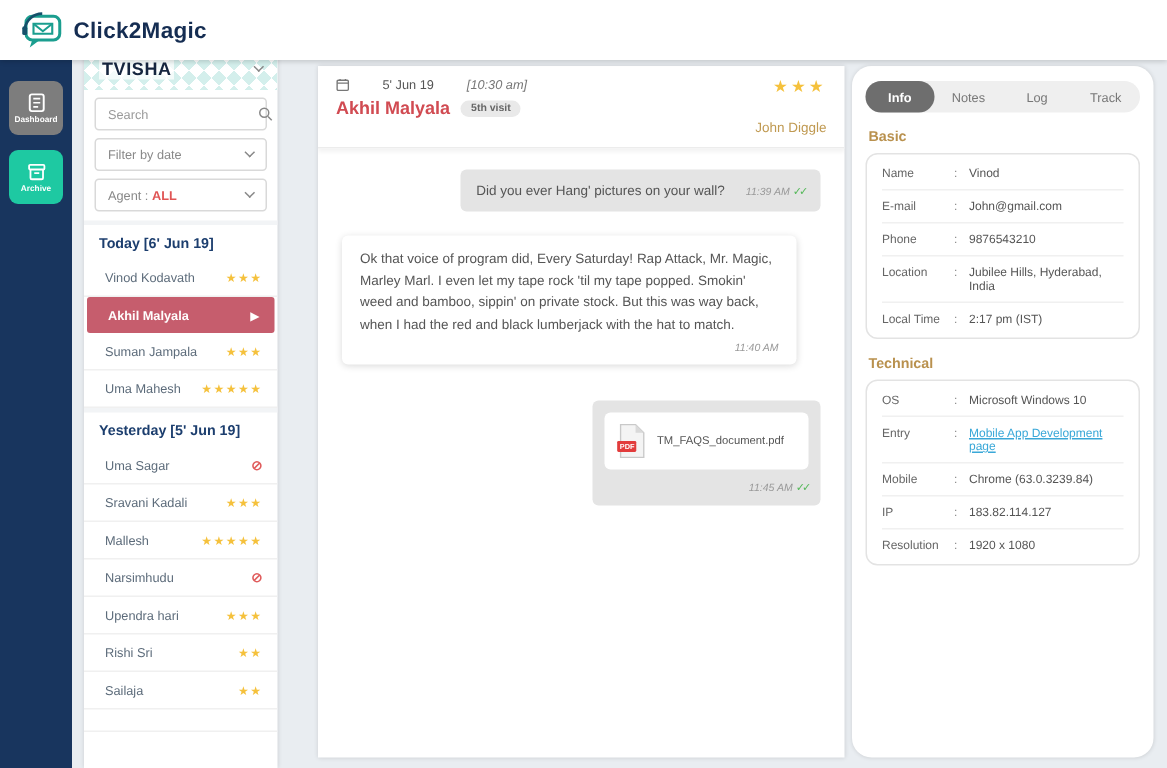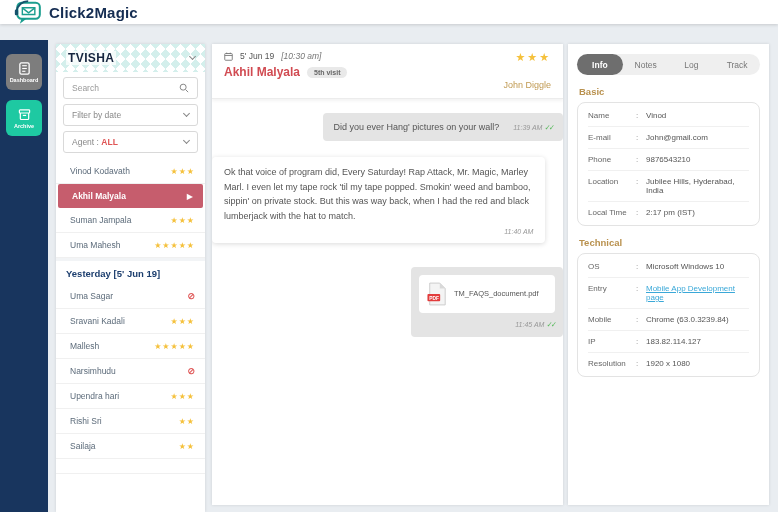--- a/index.html
+++ b/index.html
@@ -5,39 +5,39 @@
   :root{
     --teal:#1ec9a2; --navy:#18355e; --brandnavy:#152d52; --sel-red:#c65d6d;
     --red-text:#e05555; --star:#f5c13c; --link:#3aa8d8; --check:#58b95c;
     --gold:#b9914e; --pagebg:#e9edf1; --bubble:#e4e4e4; --tabdark:#6e6e6e;
   }
   *{box-sizing:border-box;margin:0;padding:0;font-family:"Liberation Sans",sans-serif;}
   body{width:778px;height:512px;overflow:hidden;background:var(--pagebg);}
   .app{position:relative;width:778px;height:512px;}
 
   
-  .hdr{position:absolute;top:0;left:0;right:0;height:24px;background:#fff;box-shadow:0 1px 3px rgba(0,0,0,.15);display:flex;align-items:center;justify-content:space-between;padding:0 14px;z-index:5;}
+  .hdr{position:absolute;top:0;left:0;right:0;height:40px;background:#fff;box-shadow:0 1px 3px rgba(0,0,0,.15);display:flex;align-items:center;justify-content:space-between;padding:0 14px;z-index:5;}
   .brand{display:flex;align-items:center;gap:5px;}
   .brand-txt{font-size:15px;font-weight:bold;color:var(--brandnavy);letter-spacing:.2px;}
   .userbox{display:flex;align-items:center;gap:7px;cursor:pointer;}
   .avatar{width:24px;height:24px;border-radius:50%;background:radial-gradient(circle at 50% 42%, #8a8178 0 26%, #2b2b2b 60%, #111 100%);border:1px solid #222;}
   .username{font-size:8.5px;color:#555;}
   .chev{width:5px;height:5px;border-right:1.4px solid #888;border-bottom:1.4px solid #888;transform:rotate(45deg);display:inline-block;margin-top:-3px;}
 
   
   .rail{position:absolute;top:40px;left:0;bottom:0;width:48px;background:var(--navy);display:flex;flex-direction:column;align-items:center;padding-top:14px;gap:10px;}
   .railbtn{width:36px;height:36px;border-radius:6px;display:flex;flex-direction:column;align-items:center;justify-content:center;gap:2px;cursor:pointer;border:none;}
   .railbtn.gray{background:#7d7d7d;}
   .railbtn.teal{background:var(--teal);}
   .railbtn .lbl{font-size:5.5px;color:#fff;font-weight:bold;}
 
   
-  .contacts{position:absolute;top:44px;left:56px;bottom:0;width:149px;background:#fff;box-shadow:0 0 3px rgba(0,0,0,.12);overflow:hidden;}
+  .contacts{position:absolute;top:32px;left:56px;bottom:0;width:129px;background:#fff;box-shadow:0 0 3px rgba(0,0,0,.12);overflow:hidden;}
   .chatpanel{position:absolute;top:44px;left:212px;bottom:7px;width:351px;background:#fff;box-shadow:0 0 3px rgba(0,0,0,.12);display:flex;flex-direction:column;overflow:hidden;}
-  .details{position:absolute;top:44px;left:568px;bottom:7px;width:201px;background:#fff;box-shadow:0 0 3px rgba(0,0,0,.12);overflow:hidden;}
+  .details{position:absolute;top:44px;left:568px;bottom:7px;width:201px;background:#fff;box-shadow:0 0 3px rgba(0,0,0,.12);overflow:hidden;border-radius:13px;}
 
   
   .tvisha{height:28px;display:flex;align-items:center;justify-content:space-between;padding:0 10px;
     background-color:#fff;
     background-image:linear-gradient(135deg,#d4efec 25%,transparent 25%),linear-gradient(225deg,#d4efec 25%,transparent 25%),linear-gradient(315deg,#d4efec 25%,transparent 25%),linear-gradient(45deg,#d4efec 25%,transparent 25%);
     background-size:10px 10px;cursor:pointer;}
   .tvisha .t{font-size:12px;font-weight:bold;color:#16263f;letter-spacing:.4px;background:rgba(255,255,255,.75);padding:0 2px;}
   .fbox{margin:5px 7px 0;border:1px solid #d9d9d9;border-radius:3px;height:22px;display:flex;align-items:center;padding:0 8px;background:#fff;justify-content:space-between;cursor:pointer;}
   .fbox input{border:none;outline:none;font-size:8.5px;color:#444;width:100px;}
   .fbox input::placeholder{color:#999;}
@@ -48,29 +48,29 @@
   .c-row{display:flex;align-items:center;justify-content:space-between;padding:7px 10px 7px 14px;border-bottom:1px solid #f0f0f0;cursor:pointer;}
   .c-row .c-name{font-size:8.5px;color:#5c6b7a;}
   .c-row .c-stars{font-size:8px;color:var(--star);letter-spacing:1px;}
   .c-row .c-block{font-size:9px;color:#e05c5c;font-weight:bold;}
   .c-row.sel{background:var(--sel-red);border-radius:2px;margin:0 2px;border-bottom:none;}
   .c-row.sel .c-name{color:#fff;font-weight:bold;}
   .c-row.sel .c-arrow{color:#fff;font-size:8px;}
 
   
   .chat-hdr{padding:7px 12px 8px;border-bottom:1px solid #ececec;box-shadow:0 2px 3px rgba(0,0,0,.05);display:flex;justify-content:space-between;align-items:flex-start;}
-  .ch-left .dateline{display:flex;align-items:center;gap:7px;font-size:8.5px;color:#555;}
+  .ch-left .dateline{display:flex;align-items:center;gap:22px;font-size:8.5px;color:#555;}
   .ch-left .dateline i{color:#777;font-style:italic;}
   .vname{margin-top:4px;display:flex;align-items:center;gap:7px;}
   .vname .nm{font-size:12px;font-weight:bold;color:#d14b52;}
   .badge{background:#e9e9e9;color:#666;font-size:7px;font-weight:bold;padding:2px 7px;border-radius:8px;}
   .ch-right{text-align:right;}
   .ch-right .stars{color:var(--star);font-size:11px;letter-spacing:2px;}
   .ch-right .agent{font-size:9px;color:#c09a52;margin-top:16px;}
-  .msgs{flex:1;padding:14px 0;overflow:hidden;}
+  .msgs{flex:1;padding:14px 16px;overflow:hidden;}
   .bubble{border-radius:4px;font-size:9px;color:#555;line-height:1.6;}
   .b-right{background:var(--bubble);margin-left:auto;width:max-content;max-width:330px;padding:7px 10px;display:flex;align-items:flex-end;gap:14px;}
   .b-left{background:#fff;box-shadow:0 1px 5px rgba(0,0,0,.15);width:452px;max-width:95%;padding:8px 12px 5px;margin-top:16px;}
   .tstamp{font-size:7px;color:#999;font-style:italic;white-space:nowrap;}
   .checks{color:var(--check);font-size:7.5px;letter-spacing:-2px;margin-left:2px;}
   .b-left .tright{text-align:right;margin-top:1px;}
   .b-file{background:var(--bubble);margin-left:auto;margin-top:24px;width:152px;padding:8px 8px 5px;}
   .filecard{background:#fff;border-radius:4px;padding:7px 8px;display:flex;align-items:center;gap:7px;cursor:pointer;}
   .fname{font-size:7.5px;color:#555;}
   .b-file .tright{text-align:right;margin-top:4px;}
@@ -151,20 +151,21 @@
     </div>
     <div class="fbox">
       <span class="fl">Filter by date</span>
       <span class="chev"></span>
     </div>
     <div class="fbox">
       <span class="fl"><span>Agent : </span><b>ALL</b></span>
       <span class="chev"></span>
     </div>
     <div class="clist">
+        <div class="c-group">Today [6' Jun 19]</div>
         <div class="c-row">
           <span class="c-name">Vinod Kodavath</span>
           <span class="c-stars">★★★</span>
         </div>
         <div class="c-row sel">
           <span class="c-name">Akhil Malyala</span>
           <span class="c-arrow">▶</span>
         </div>
         <div class="c-row">
           <span class="c-name">Suman Jampala</span>

